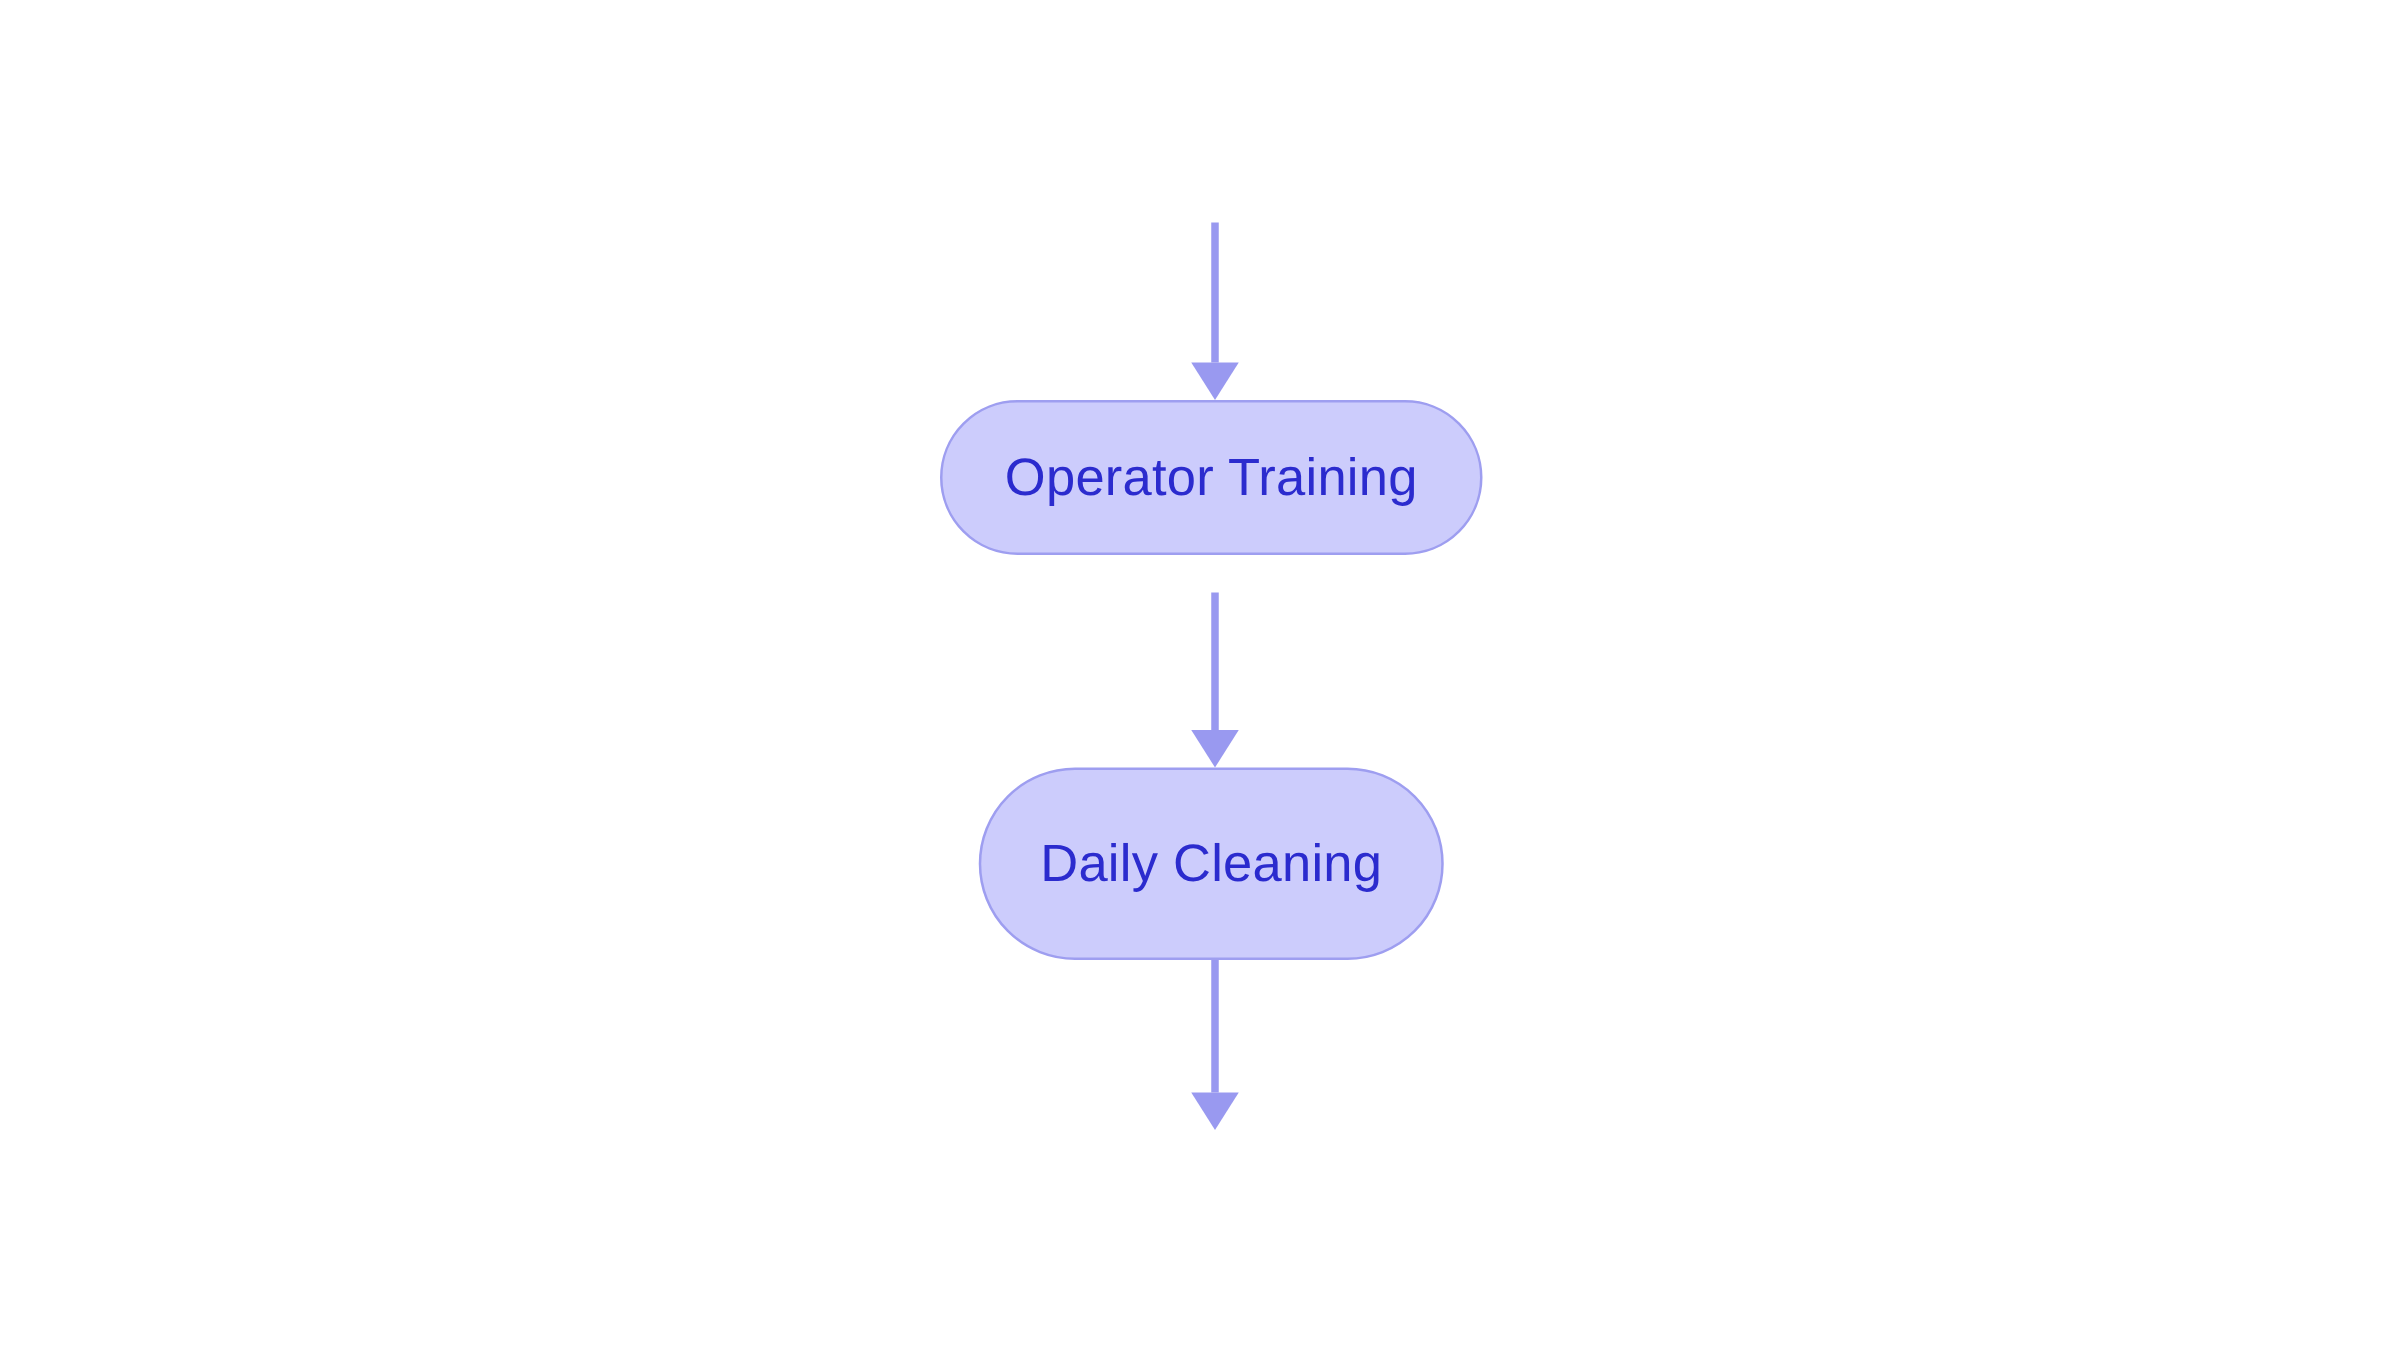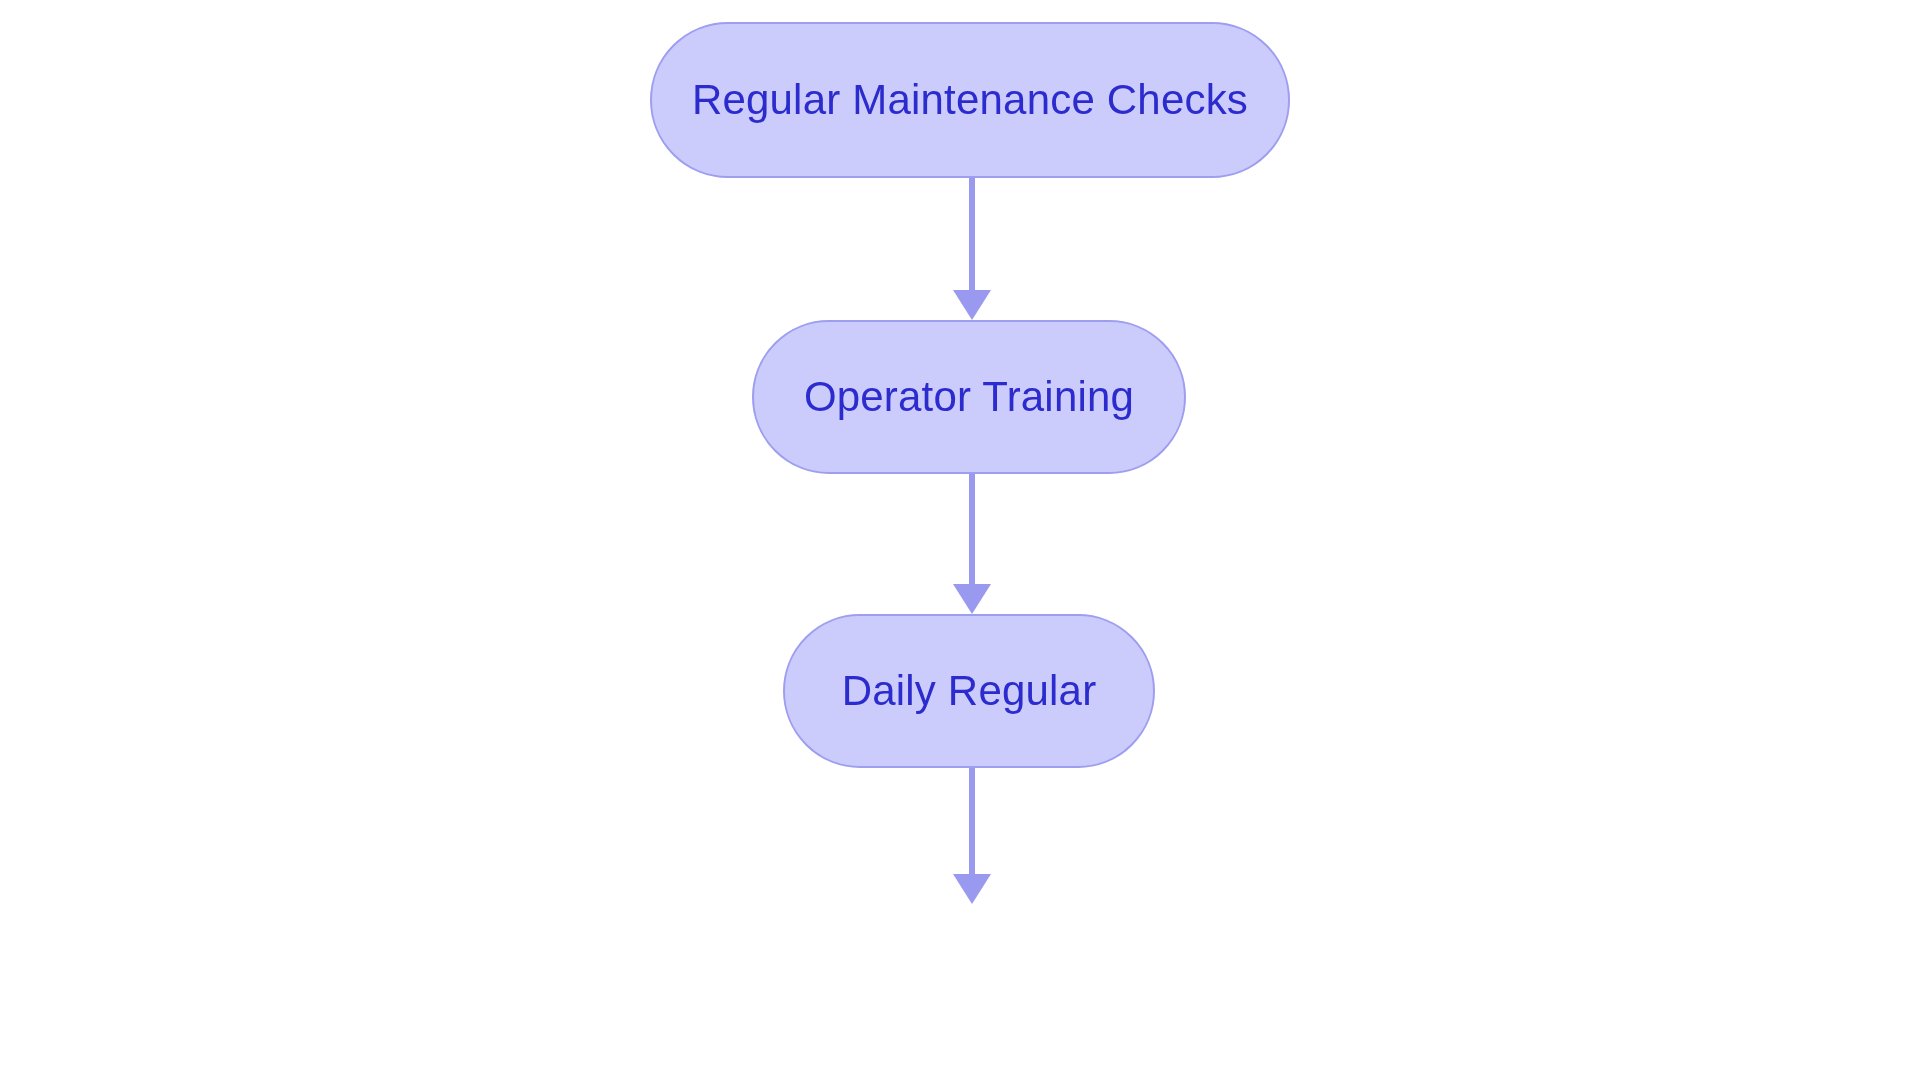--- a/index.html
+++ b/index.html
@@ -69,40 +69,37 @@
     border-left: 19px solid transparent;
     border-right: 19px solid transparent;
     border-top: 30px solid #9999f0;
   }
 </style>
 </head>
 <body>
 
 <div id="canvas" style="background: rgb(255, 255, 255);">
 
-  <div class="flow-node" id="node-0" style="left: 650px; top: 22px; width: 640px; height: 156px; border-radius: 78px; background: rgb(204, 204, 252); border-color: rgb(158, 158, 240); color: rgb(43, 43, 206);">
-    <span class="node-label">Regular Maintenance Checks</span>
-  </div>
 
   <div class="connector" id="edge-0" style="left: 952px; top: 178px; width: 40px; height: 142px;">
     <div class="connector-line" style="height: 112px; background: rgb(153, 153, 240);"></div>
     <div class="connector-head" style="border-top-color: rgb(153, 153, 240);"></div>
   </div>
 
-  <div class="flow-node" id="node-1" style="left: 752px; top: 320px; width: 434px; height: 154px; border-radius: 77px; background: rgb(204, 204, 252); border-color: rgb(158, 158, 240); color: rgb(43, 43, 206);">
+  <div class="flow-node" id="node-1" style="left: 752px; top: 320px; width: 434px; height: 124px; border-radius: 77px; background: rgb(204, 204, 252); border-color: rgb(158, 158, 240); color: rgb(43, 43, 206);">
     <span class="node-label">Operator Training</span>
   </div>
 
   <div class="connector" id="edge-1" style="left: 952px; top: 474px; width: 40px; height: 140px;">
     <div class="connector-line" style="height: 110px; background: rgb(153, 153, 240);"></div>
     <div class="connector-head" style="border-top-color: rgb(153, 153, 240);"></div>
   </div>
 
   <div class="flow-node" id="node-2" style="left: 783px; top: 614px; width: 372px; height: 154px; border-radius: 77px; background: rgb(204, 204, 252); border-color: rgb(158, 158, 240); color: rgb(43, 43, 206);">
-    <span class="node-label">Daily Regular</span>
+    <span class="node-label">Daily Cleaning</span>
   </div>
 
   <div class="connector" id="edge-2" style="left: 952px; top: 768px; width: 40px; height: 136px;">
     <div class="connector-line" style="height: 106px; background: rgb(153, 153, 240);"></div>
     <div class="connector-head" style="border-top-color: rgb(153, 153, 240);"></div>
   </div>
 
 
 </div>
 

